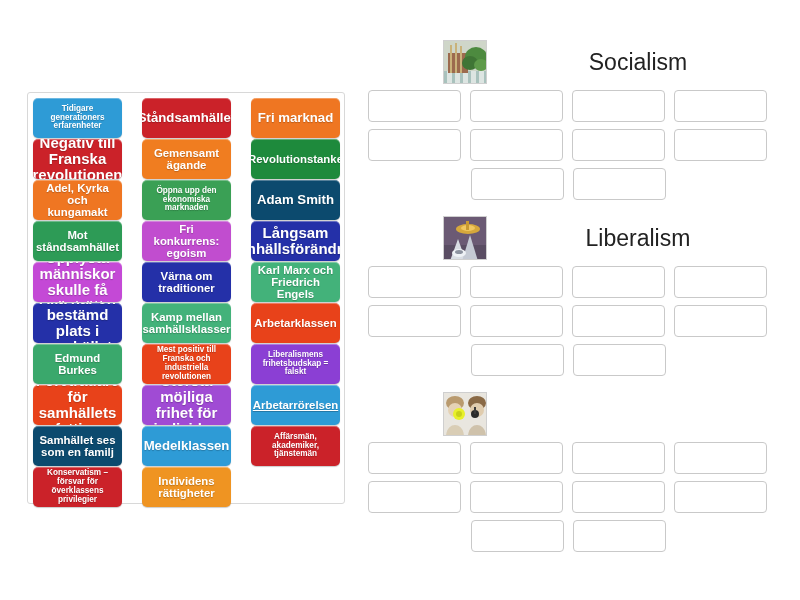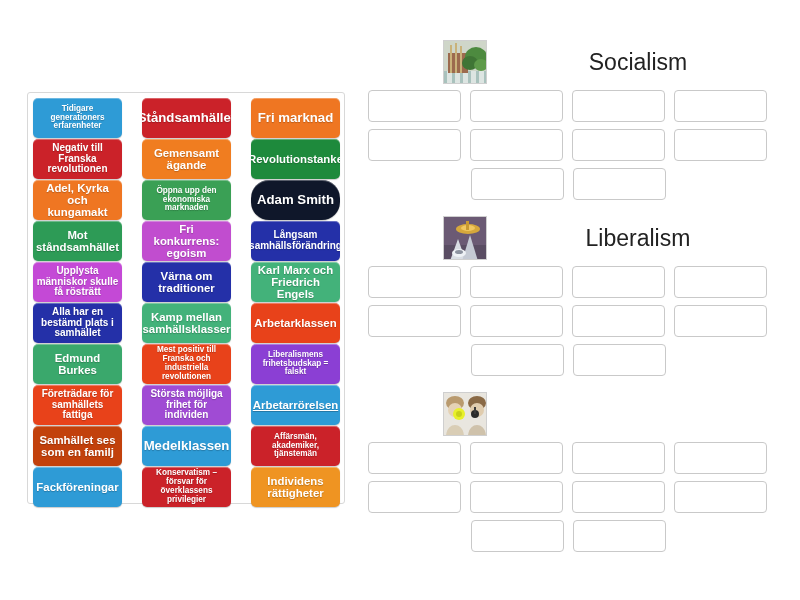--- a/index.html
+++ b/index.html
@@ -53,21 +53,21 @@
     box-sizing: border-box;
     cursor: move;
     overflow: hidden;
     text-shadow: 0 1px 1px rgba(0,0,0,0.22);
     box-shadow: inset 0 1px 0 rgba(255,255,255,0.30),
                 0 1px 1px rgba(0,0,0,0.20);
     user-select: none;
   }
 
   .fs-xs { font-size: 8.2px; }
-  .fs-s  { font-size: 10px; }
+  .fs-s  { font-size: 15px; }
   .fs-m  { font-size: 11.4px; }
   .fs-l  { font-size: 13.2px; }
 
   
   .group {
     position: absolute;
     left: 368px;
     width: 400px;
   }
 
@@ -130,40 +130,39 @@
   <div id="tile-tray">
     <div class="tile-grid">
         <div class="tile fs-xs" style="background: rgb(46, 155, 214);">Tidigare generationers erfarenheter</div>
         <div class="tile fs-l" style="background: rgb(203, 34, 41);">Ståndsamhället</div>
         <div class="tile fs-l" style="background: rgb(239, 118, 34);">Fri marknad</div>
         <div class="tile fs-s" style="background: rgb(203, 34, 41);">Negativ till Franska revolutionen</div>
         <div class="tile fs-m" style="background: rgb(240, 125, 32);">Gemensamt ägande</div>
         <div class="tile fs-m" style="background: rgb(30, 138, 60);">Revolutionstanke</div>
         <div class="tile fs-m" style="background: rgb(239, 118, 34);">Adel, Kyrka och kungamakt</div>
         <div class="tile fs-xs" style="background: rgb(58, 160, 85);">Öppna upp den ekonomiska marknaden</div>
-        <div class="tile fs-l" style="background: #0f172a; border-radius: 18px;">Adam Smith</div>
+        <div class="tile fs-l" style="background: #0c4a6e;">Adam Smith</div>
         <div class="tile fs-m" style="background: rgb(45, 155, 86);">Mot ståndsamhället</div>
         <div class="tile fs-m" style="background: rgb(193, 77, 207);">Fri konkurrens: egoism</div>
         <div class="tile fs-s" style="background: rgb(36, 48, 168);">Långsam samhällsförändring</div>
         <div class="tile fs-s" style="background: rgb(196, 73, 214);">Upplysta människor skulle få rösträtt</div>
         <div class="tile fs-m" style="background: rgb(36, 48, 168);">Värna om traditioner</div>
         <div class="tile fs-m" style="background: rgb(67, 178, 122);">Karl Marx och Friedrich Engels</div>
         <div class="tile fs-s" style="background: rgb(36, 48, 168);">Alla har en bestämd plats i samhället</div>
         <div class="tile fs-m" style="background: rgb(67, 178, 122); text-align: center;">Kamp mellan samhällsklasser</div>
         <div class="tile fs-m" style="background: rgb(232, 66, 26);">Arbetarklassen</div>
         <div class="tile fs-m" style="background: rgb(58, 168, 108);">Edmund Burkes</div>
         <div class="tile fs-xs" style="background: rgb(232, 66, 26);">Mest positiv till Franska och industriella revolutionen</div>
         <div class="tile fs-xs" style="background: rgb(139, 63, 212);">Liberalismens frihetsbudskap = falskt</div>
         <div class="tile fs-s" style="background: rgb(232, 66, 26);">Företrädare för samhällets fattiga</div>
         <div class="tile fs-s" style="background: rgb(160, 75, 212);">Största möjliga frihet för individen</div>
         <div class="tile fs-m" style="background: rgb(46, 155, 214); text-decoration: underline;">Arbetarrörelsen</div>
-        <div class="tile fs-m" style="background: #c2410c;">Samhället ses som en familj</div>
+        <div class="tile fs-m" style="background: #0c4a6e;">Samhället ses som en familj</div>
         <div class="tile fs-l" style="background: rgb(46, 155, 214);">Medelklassen</div>
         <div class="tile fs-xs" style="background: rgb(203, 34, 41);">Affärsmän, akademiker, tjänstemän</div>
-        <div class="tile fs-m" style="background: rgb(46, 155, 214);">Fackföreningar</div>
         <div class="tile fs-xs" style="background: rgb(203, 34, 41);">Konservatism – försvar för överklassens privilegier</div>
         <div class="tile fs-m" style="background: rgb(239, 148, 34);">Individens rättigheter</div>
       </div>
   </div>
 
   <div class="group" id="group-socialism">
     <div class="group-head">
       <div class="group-thumb">
         <svg viewBox="0 0 44 44" width="44" height="44" aria-hidden="true">
           <rect x="0" y="0" width="44" height="44" fill="#cfd6c9"></rect>

